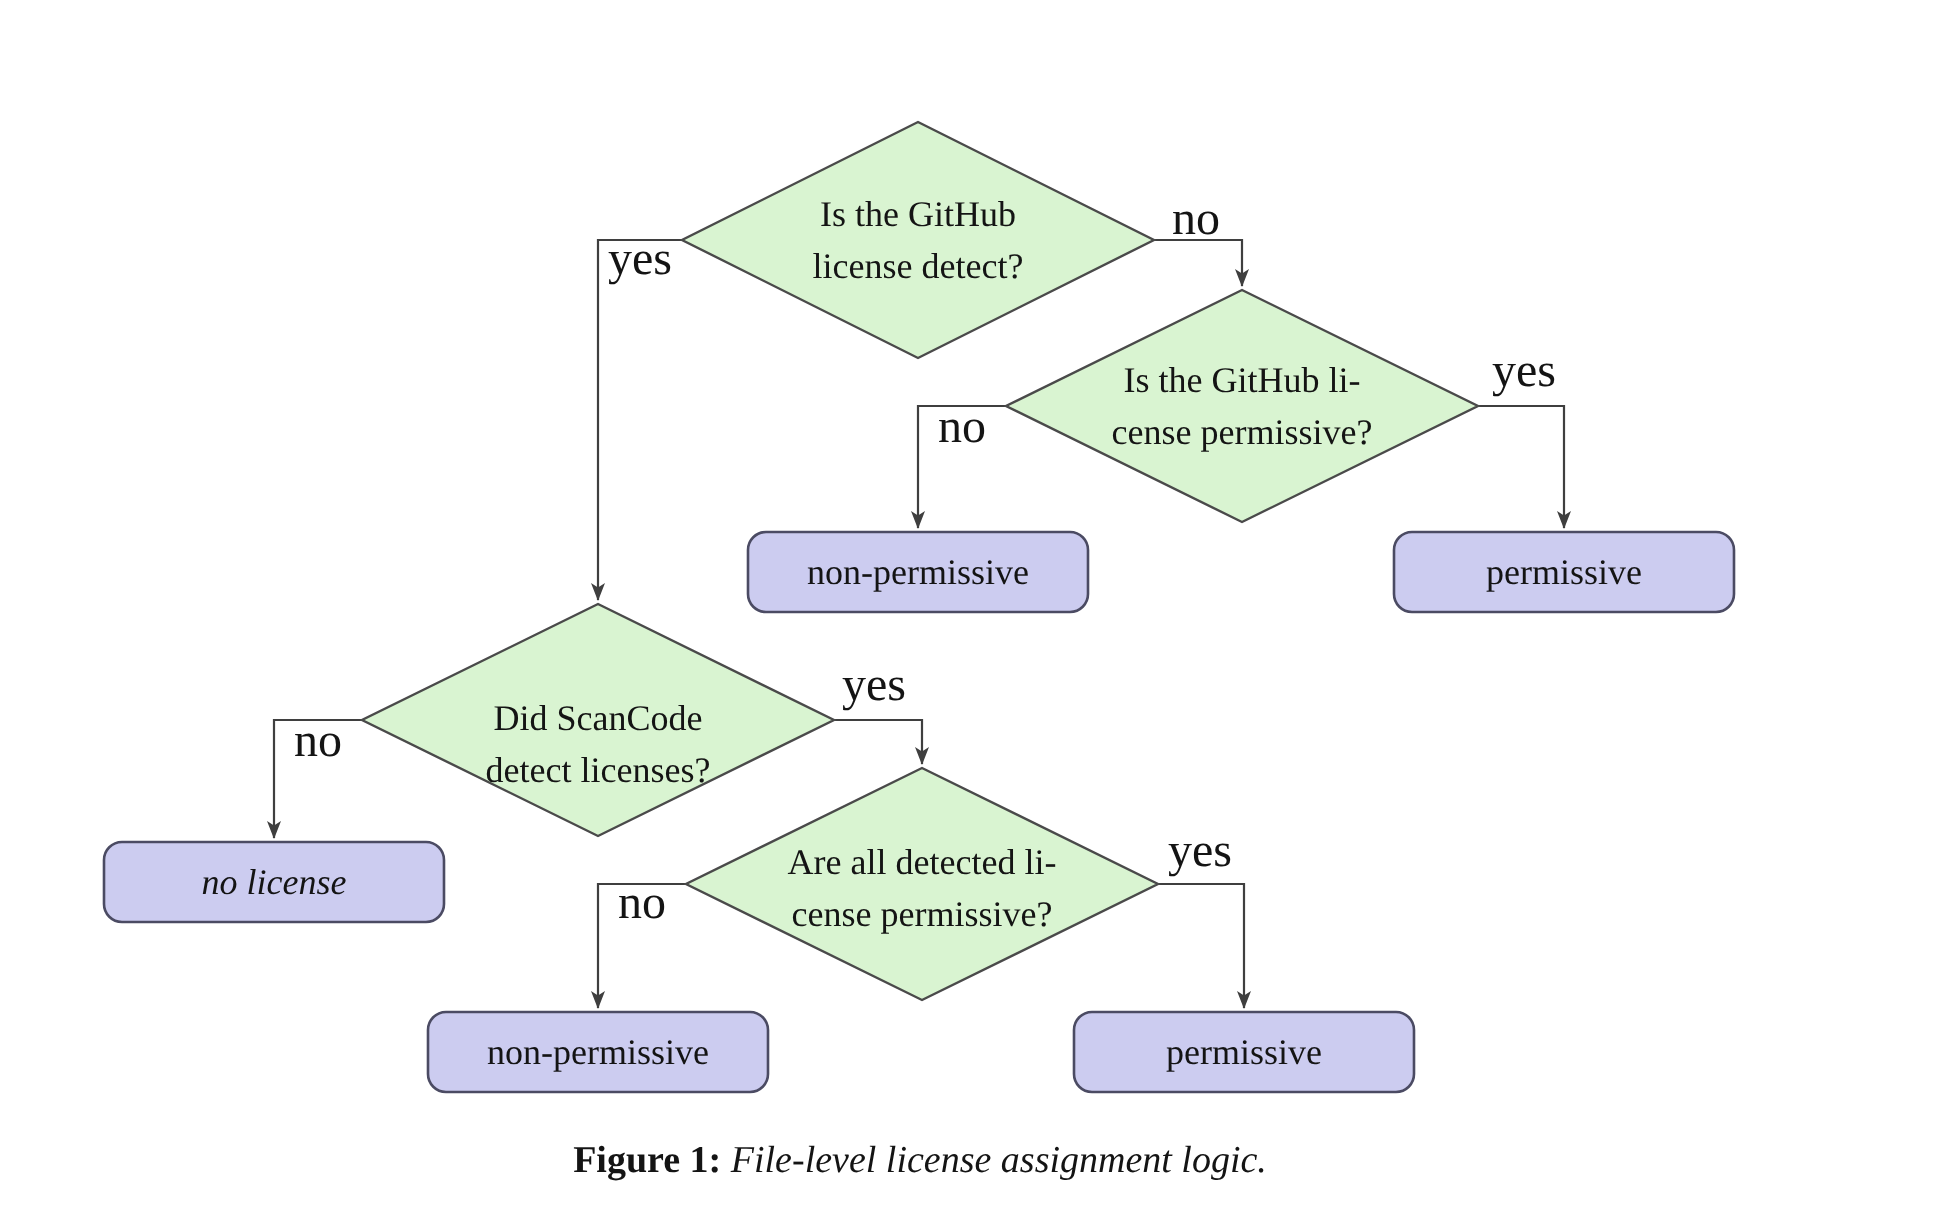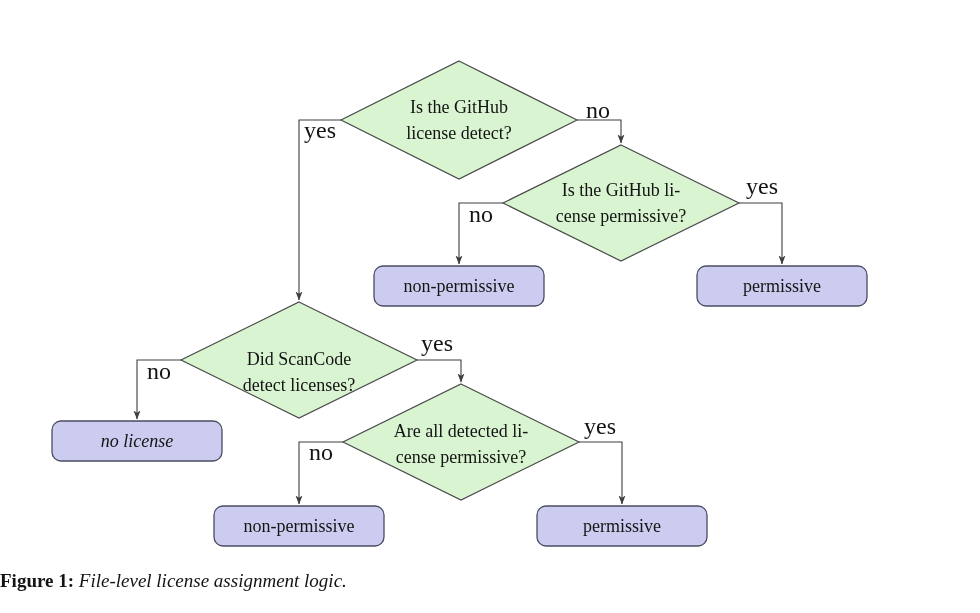--- a/index.html
+++ b/index.html
@@ -20,21 +20,21 @@
   .result-text{
     position:absolute;width:170px;height:40px;
     display:flex;align-items:center;justify-content:center;
     text-align:center;font-size:18px;pointer-events:none;
   }
   .edge-label{
     position:absolute;transform:translate(-50%,-50%);
     font-size:24px;line-height:1;pointer-events:none;
   }
   .caption{
-    position:absolute;top:570px;left:0;width:920px;text-align:left;
+    position:absolute;top:570px;left:0;width:920px;text-align:center;
     font-size:19px;
   }
   .caption-label{font-weight:bold;font-style:normal;}
   .caption-text{font-style:italic;}
 </style>
 </head>
 <body>
 
 <div class="figure">
 

